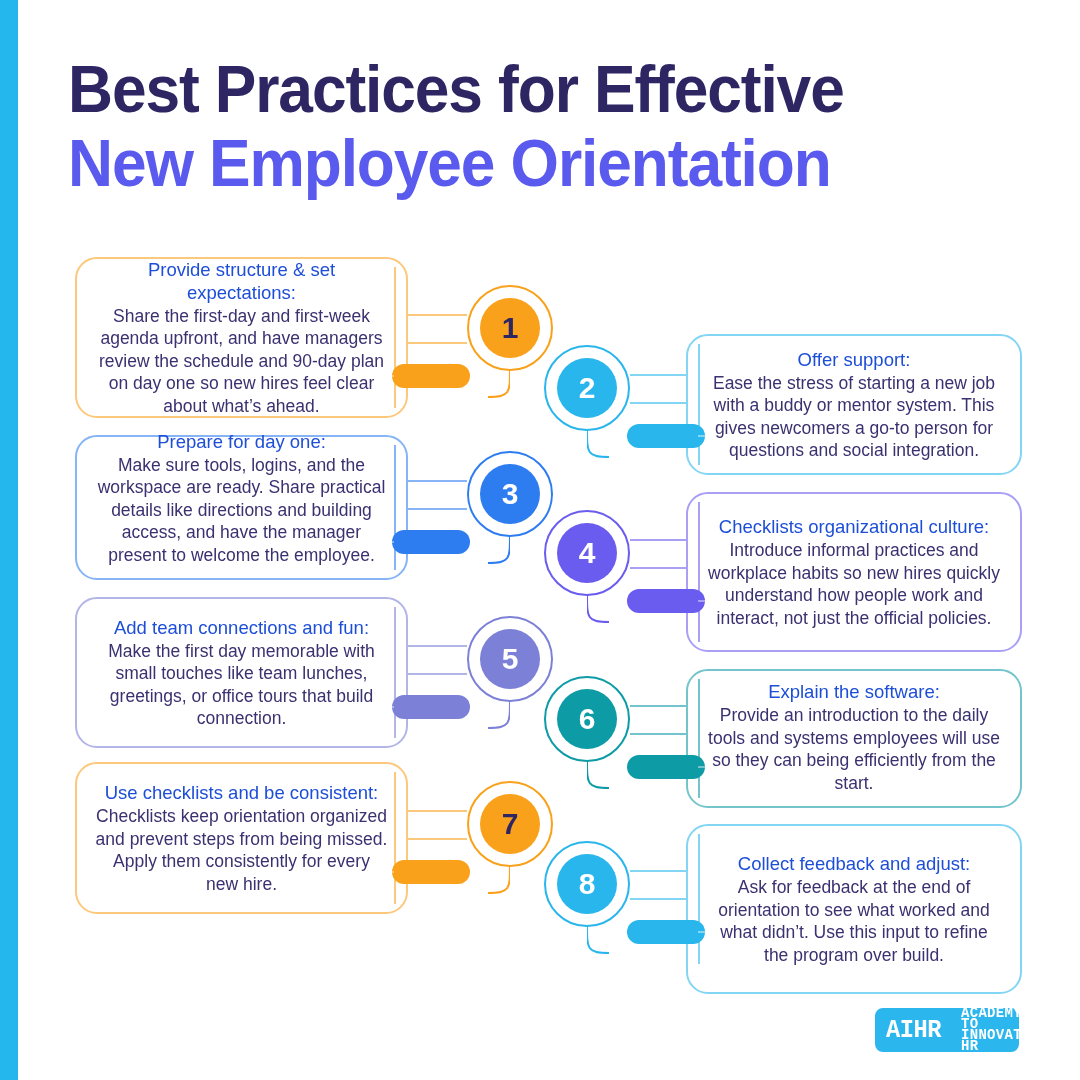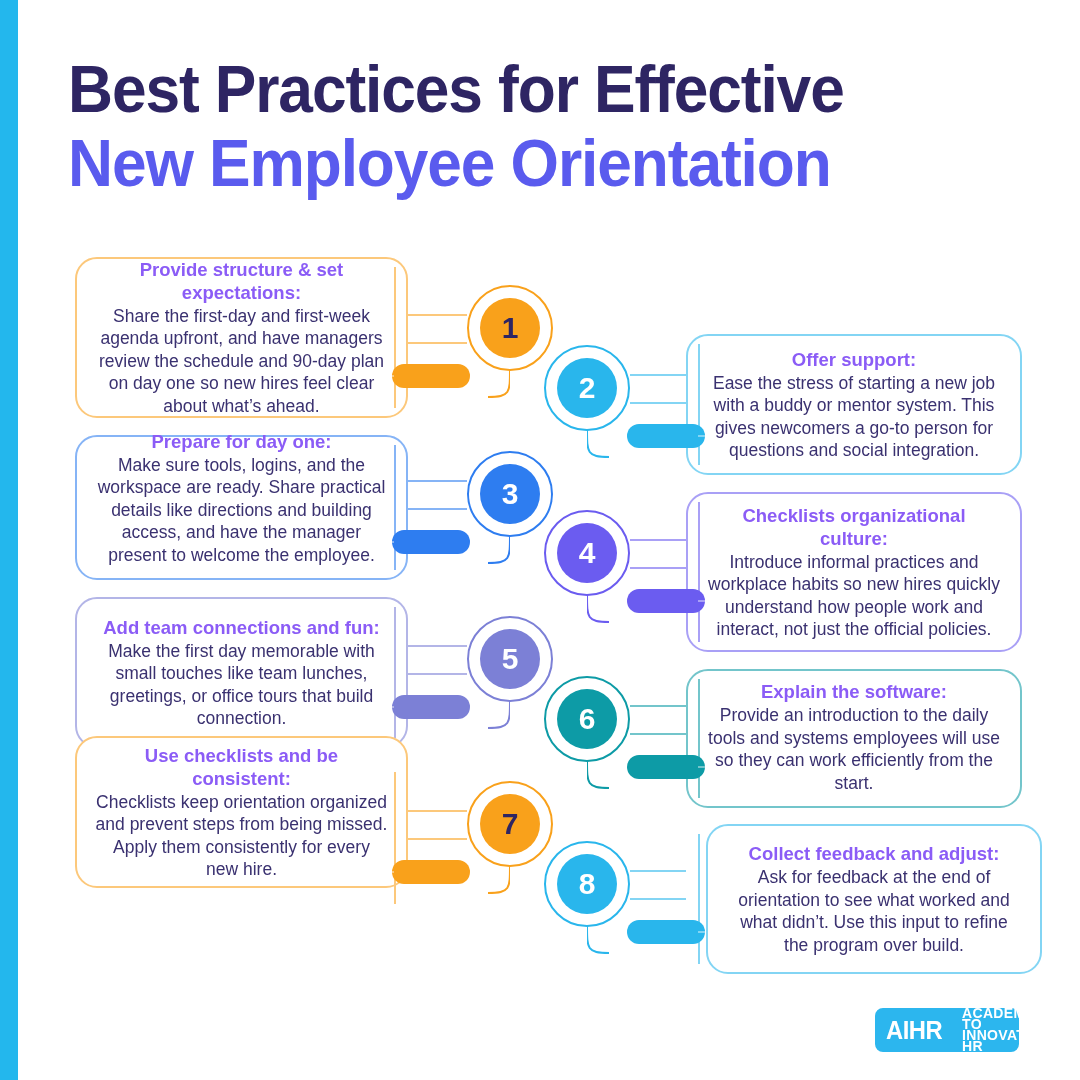--- a/index.html
+++ b/index.html
@@ -40,26 +40,26 @@
     position:absolute;
     box-sizing:border-box;
     border:2px solid #cccccc;
     border-radius:22px;
     background:#ffffff;
     padding:12px 18px;
     text-align:center;
     color:#2E2563;
   }
   .card .head{
-    font-weight:700;
+    font-weight:400;
     font-size:18.5px;
     line-height:23px;
     display:block;
     margin-bottom:1px;
-    color:#8b5cf6;
+    color:#1d4ed8;
   }
   .card .body{
     font-weight:400;
     font-size:17.5px;
     line-height:22.5px;
     display:block;
     color:#3A3170;
   }
 
   
@@ -87,21 +87,21 @@
   }
   .elbow{position:absolute;}
   .stub{position:absolute;height:2px;}
   .notch{position:absolute;width:2px;}
 
   
   .logo{
     position:absolute;left:875px;top:1008px;
     width:144px;height:44px;border-radius:8px;
     background:#2CB6EE;
-    display:flex;align-items:center;
+    display:flex;align-items:center;font-family:Liberation Mono, monospace;
   }
   .logo .mark{
     color:#ffffff;font-weight:700;font-size:25px;
     letter-spacing:-0.5px;margin-left:11px;line-height:1;
     transform:scaleX(0.95);transform-origin:left center;
   }
   .logo .divider{
     width:2px;height:26px;background:#ffffff;margin:0 8px 0 9px;opacity:.95;
   }
   .logo .tag{
@@ -208,54 +208,54 @@
       </svg>
       <div class="pill" style="left: 392px; top: 695px; background: rgb(124, 128, 214);"></div>
       <div class="stub" style="left: 392px; top: 706px; width: 2px; background: rgb(179, 181, 231);"></div>
       <div class="node" style="left: 467px; top: 616px;">
         <div class="ring" style="border-color: rgb(124, 128, 214);"></div>
         <div class="disc" style="background: rgb(124, 128, 214); color: rgb(255, 255, 255);">5</div>
       </div>
       <div class="card" style="left: 686px; top: 669px; width: 336px; height: 139px; border-color: rgb(115, 197, 203);">
         <div style="display: flex; flex-direction: column; justify-content: flex-end; height: 100%;">
           <span class="head">Explain the software:</span>
-          <span class="body">Provide an introduction to the daily tools and systems employees will use so they can work efficiently from the start.</span>
+          <span class="body">Provide an introduction to the daily tools and systems employees will use so they can being efficiently from the start.</span>
         </div>
       </div>
       <div class="lead" style="left: 630px; top: 705px; width: 56px; background: rgb(115, 197, 203);"></div>
       <div class="lead" style="left: 630px; top: 733px; width: 56px; background: rgb(115, 197, 203);"></div>
       <div class="notch" style="left: 698px; top: 679px; height: 119px; background: rgb(115, 197, 203);"></div>
       <svg class="elbow" width="40" height="36" style="left: 587px; top: 758px;">
         <path d="M 0 2 C 0 26, 0 30, 22 30" fill="none" stroke="#0D9BA6" stroke-width="2"></path>
       </svg>
       <div class="pill" style="left: 627px; top: 755px; background: rgb(13, 155, 166);"></div>
       <div class="stub" style="left: 698px; top: 766px; width: 7px; background: rgb(115, 197, 203);"></div>
       <div class="node" style="left: 544px; top: 676px;">
         <div class="ring" style="border-color: rgb(13, 155, 166);"></div>
         <div class="disc" style="background: rgb(13, 155, 166); color: rgb(255, 255, 255);">6</div>
       </div>
-      <div class="card" style="left: 75px; top: 736px; width: 333px; height: 152px; border-color: rgb(252, 200, 123);">
+      <div class="card" style="left: 75px; top: 762px; width: 333px; height: 152px; border-color: rgb(252, 200, 123);">
         <div style="display: flex; flex-direction: column; justify-content: center; height: 100%;">
           <span class="head">Use checklists and be consistent:</span>
           <span class="body">Checklists keep orientation organized and prevent steps from being missed. Apply them consistently for every new hire.</span>
         </div>
       </div>
       <div class="lead" style="left: 408px; top: 810px; width: 59px; background: rgb(252, 200, 123);"></div>
       <div class="lead" style="left: 408px; top: 838px; width: 59px; background: rgb(252, 200, 123);"></div>
       <div class="notch" style="left: 394px; top: 772px; height: 132px; background: rgb(252, 200, 123);"></div>
       <svg class="elbow" width="40" height="36" style="left: 470px; top: 863px;">
         <path d="M 40 2 C 40 26, 40 30, 18 30" fill="none" stroke="#F9A11B" stroke-width="2"></path>
       </svg>
       <div class="pill" style="left: 392px; top: 860px; background: rgb(249, 161, 27);"></div>
       <div class="stub" style="left: 392px; top: 871px; width: 2px; background: rgb(252, 200, 123);"></div>
       <div class="node dark" style="left: 467px; top: 781px;">
         <div class="ring" style="border-color: rgb(249, 161, 27);"></div>
         <div class="disc" style="background: rgb(249, 161, 27); color: rgb(46, 37, 99);">7</div>
       </div>
-      <div class="card" style="left: 706px; top: 824px; width: 336px; height: 150px; border-color: rgb(131, 213, 244);">
+      <div class="card" style="left: 686px; top: 824px; width: 336px; height: 170px; border-color: rgb(131, 213, 244);">
         <div style="display: flex; flex-direction: column; justify-content: center; height: 100%;">
           <span class="head">Collect feedback and adjust:</span>
           <span class="body">Ask for feedback at the end of orientation to see what worked and what didn’t. Use this input to refine the program over build.</span>
         </div>
       </div>
       <div class="lead" style="left: 630px; top: 870px; width: 56px; background: rgb(131, 213, 244);"></div>
       <div class="lead" style="left: 630px; top: 898px; width: 56px; background: rgb(131, 213, 244);"></div>
       <div class="notch" style="left: 698px; top: 834px; height: 130px; background: rgb(131, 213, 244);"></div>
       <svg class="elbow" width="40" height="36" style="left: 587px; top: 923px;">
         <path d="M 0 2 C 0 26, 0 30, 22 30" fill="none" stroke="#29B6EC" stroke-width="2"></path>

